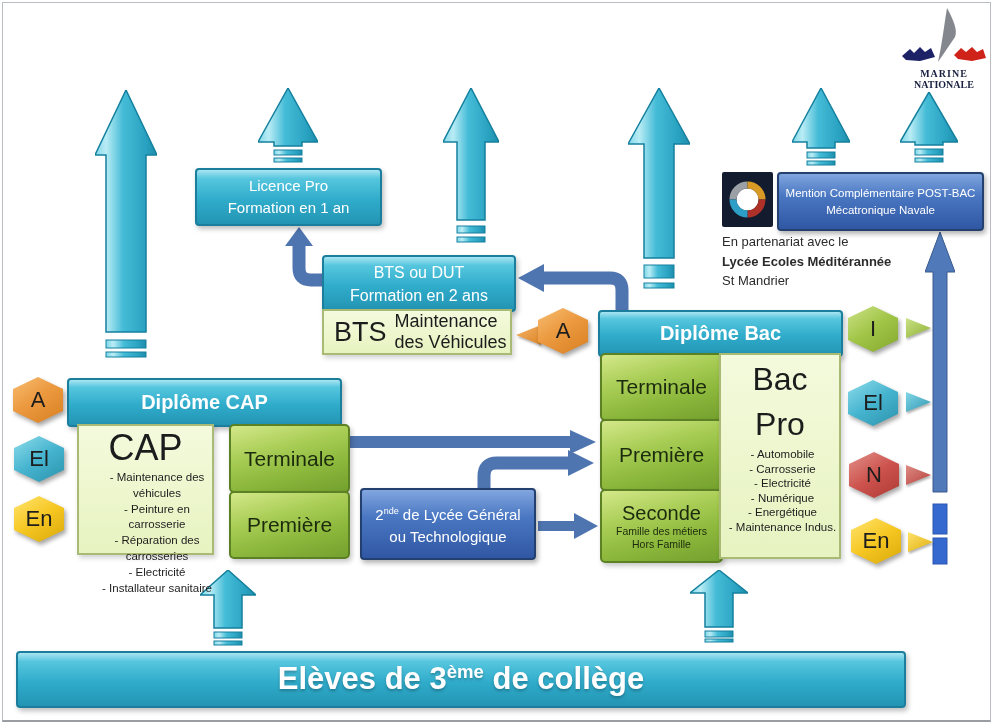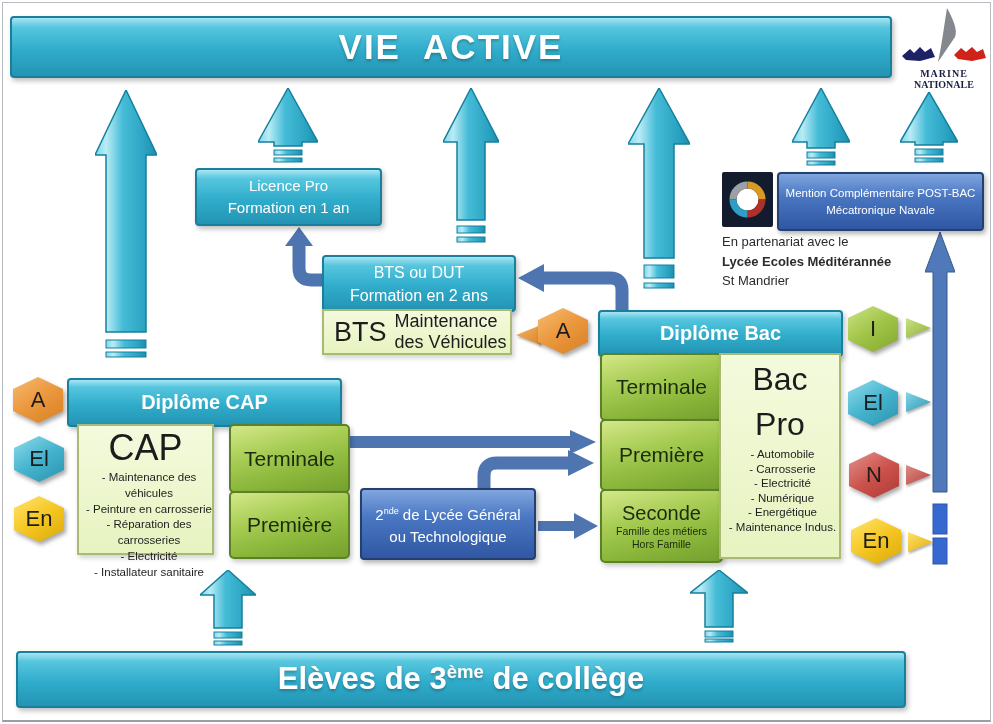--- a/index.html
+++ b/index.html
@@ -46,23 +46,20 @@
       <linearGradient id="gcyan" x1="0" y1="0" x2="1" y2="0">
         <stop offset="0" stop-color="#7fd7e9"></stop>
           <stop offset="0.18" stop-color="#b9ecf5"></stop>
         <stop offset="0.45" stop-color="#45bcd7"></stop>
           <stop offset="0.8" stop-color="#2aa3c2"></stop>
         <stop offset="1" stop-color="#1e8dab"></stop>
       </linearGradient>
     </defs>
   </svg>
 
-  <div class="abs cyan-box center" style="left:10px;top:16px;width:878px;height:58px">
-    <span class="banner-text">VIE  ACTIVE</span>
-  </div>
 
   <svg class="abs" style="left:898px;top:6px" width="92" height="88" viewBox="0 0 92 88">
     <path d="M49 2 C55 13 60 24 57 31 L40 56 C44 38 46 20 49 2 Z" fill="#84878d"></path>
     <polygon points="4,50 12,43 16,47 22,41 27,46 33,42 37,51 22,55 8,54" fill="#1d2166"></polygon>
     <polygon points="56,49 63,42 68,46 74,41 79,46 85,43 88,52 74,55 60,53" fill="#cf2218"></polygon>
     <text x="46" y="71" text-anchor="middle" font-family="Liberation Serif, serif" font-size="10" font-weight="bold" fill="#1a2040" letter-spacing="1">MARINE</text>
     <text x="46" y="82" text-anchor="middle" font-family="Liberation Serif, serif" font-size="10" font-weight="bold" fill="#1a2040">NATIONALE</text>
   </svg>
 
   <svg class="abs" style="left:95px;top:90px" width="62" height="270">
@@ -175,21 +172,21 @@
       <div>- Energétique</div>
       <div>- Maintenance Indus.</div>
     </div>
   </div>
 
   <div class="abs cyan-box center" style="left:67px;top:378px;width:271px;height:45px;font-size:20px;font-weight:600">
     <div>Diplôme CAP</div>
   </div>
   <div class="abs pale-box" style="left:77px;top:424px;width:137px;height:131px;box-sizing:border-box">
     <div style="text-align:center;font-size:36px;line-height:44px">CAP</div>
-    <div class="list" style="padding-left:7px;line-height:15.8px">
+    <div class="list" style="padding-left:23px;line-height:15.8px">
       <div>- Maintenance des véhicules</div>
       <div>- Peinture en carrosserie</div>
       <div>- Réparation des carrosseries</div>
       <div>- Electricité</div>
       <div>- Installateur sanitaire</div>
     </div>
   </div>
   <div class="abs green-box center" style="left:229px;top:424px;width:117px;height:65px;font-size:21px">
     <div>Terminale</div>
   </div>

